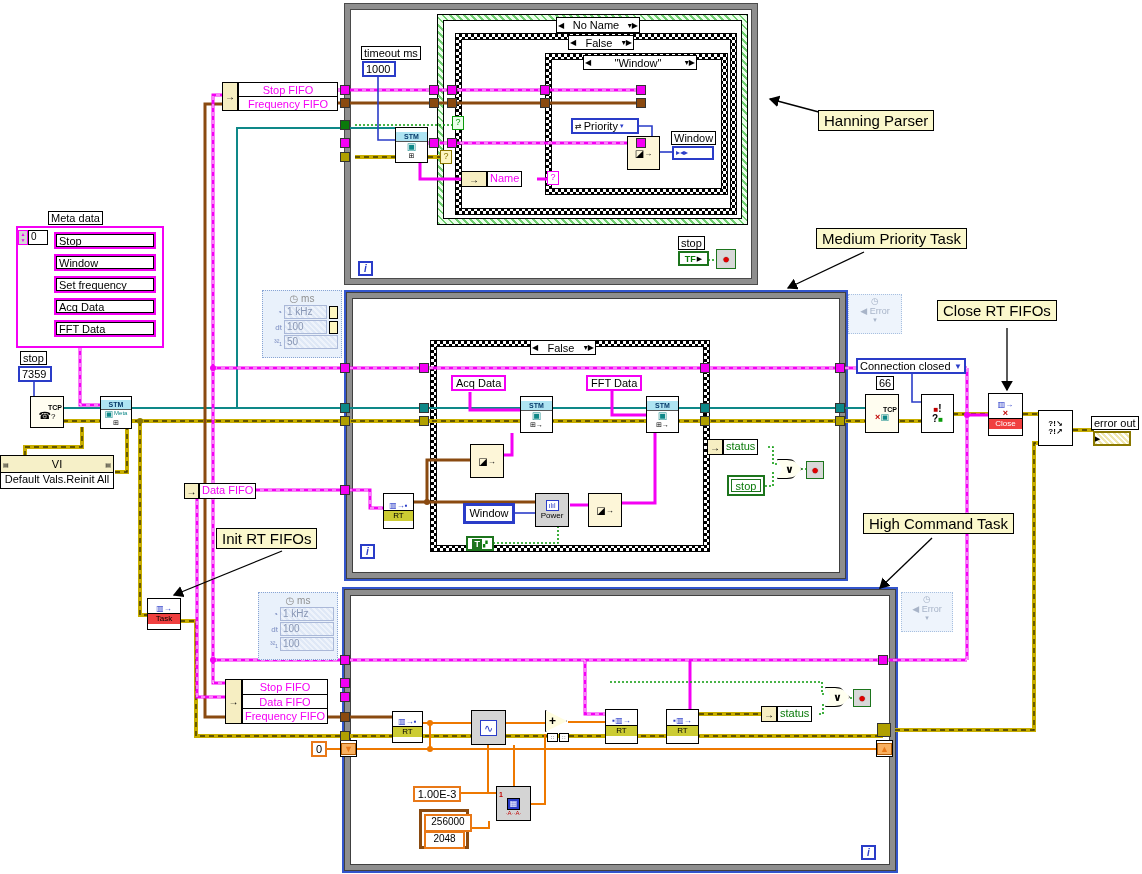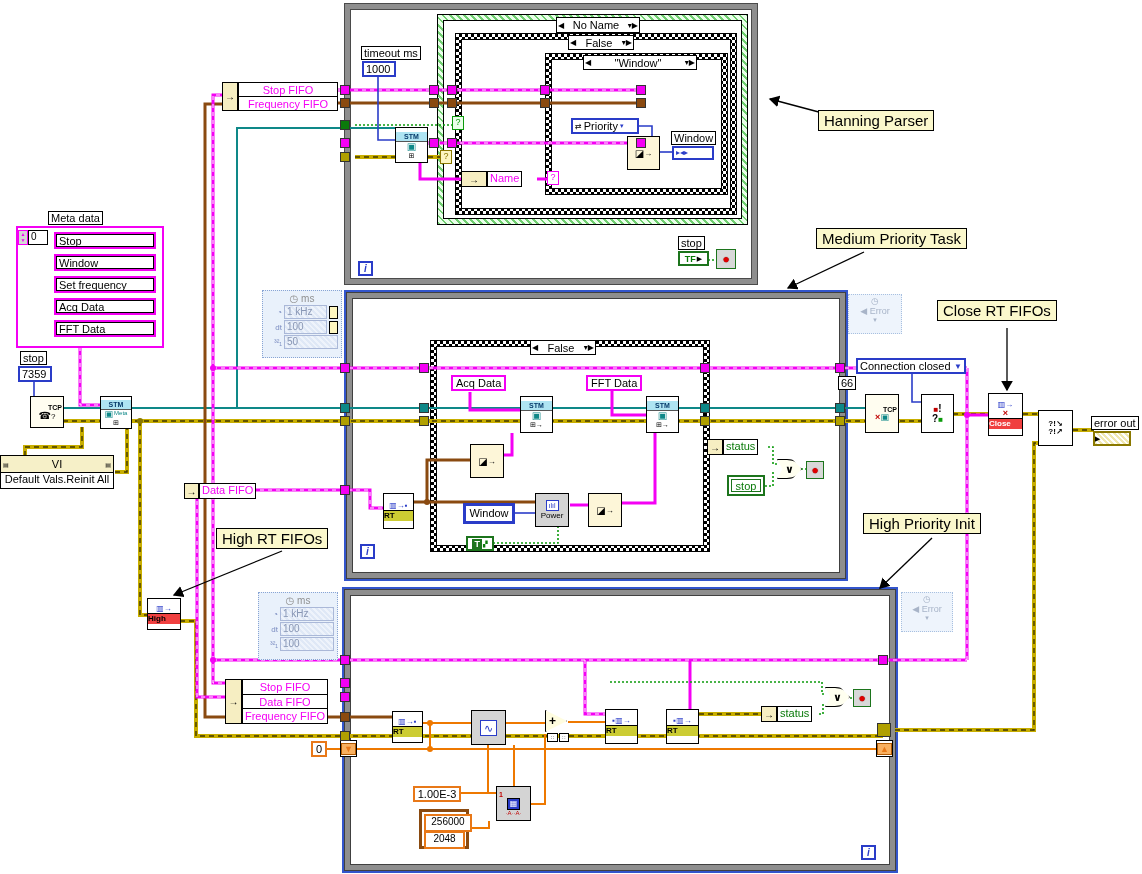--- a/index.html
+++ b/index.html
@@ -26,21 +26,21 @@
   .qbox{background:#fff;border:1px solid;font-size:9px;text-align:center;line-height:11px;z-index:3;}
   .arrbox{background:#f6eec2;border:1px solid #000;z-index:2;display:flex;align-items:center;justify-content:center;font-weight:bold;font-size:10px;}
   .rowbox{background:#fff;border:1px solid #000;z-index:2;display:flex;flex-direction:column;}
   .rowbox div{flex:1;border-bottom:1px solid #000;display:flex;align-items:center;justify-content:center;font-size:11px;white-space:nowrap;text-align:center;}
   .rowbox div:last-child{border-bottom:none;}
   
   .nico{background:#fff;border:1px solid #000;z-index:2;display:flex;flex-direction:column;align-items:center;justify-content:center;overflow:hidden;font-size:9px;line-height:1;}
   .gico{background:#d4d4d4;border:1px solid #000;z-index:2;display:flex;flex-direction:column;align-items:center;justify-content:center;overflow:hidden;}
   .yico{background:#fdf6d8;border:1px solid #000;z-index:2;display:flex;align-items:center;justify-content:center;font-size:10px;}
   .stmband{width:100%;background:#aee4f2;color:#063a6a;font-size:7px;font-weight:bold;text-align:center;line-height:9px;border-bottom:1px solid #555;}
-  .band{width:100%;font-size:8px;font-weight:bold;line-height:10px;border-top:1px solid #000;}
+  .band{width:100%;font-size:8px;font-weight:normal;text-align:center;line-height:10px;border-top:1px solid #000;}
   .tun{z-index:3;border:1px solid #333;}
   .iter{background:#fff;border:2px solid #2a3cc8;color:#2a3cc8;font-size:10px;font-weight:bold;font-style:italic;text-align:center;line-height:11px;z-index:2;}
   .stopterm{background:#d8d8d8;border:1px solid #1c741c;z-index:2;display:flex;align-items:center;justify-content:center;}
   .stopterm b{color:#e00000;font-size:12px;line-height:10px;text-shadow:0 0 1px #600;}
   .tfbox{background:#fff;border:2px solid #1c741c;color:#0a7a0a;font-weight:bold;font-size:9px;z-index:2;display:flex;align-items:center;justify-content:center;gap:1px;}
   .stopctl{background:#fff;border:2px solid #1c741c;box-shadow:inset 0 0 0 2px #fff,inset 0 0 0 3px #1c741c;color:#0a7a0a;font-size:11px;z-index:2;display:flex;align-items:center;justify-content:center;}
   .orgate{background:#fffff0;border:1px solid #000;border-radius:0 60% 60% 0/0 50% 50% 0;clip-path:polygon(0 0,60% 0,100% 50%,60% 100%,0 100%,22% 50%);z-index:2;text-align:center;font-size:11px;font-weight:bold;line-height:18px;}
   .addnode{background:#fffde0;border:1px solid #000;clip-path:polygon(0 0,100% 50%,0 100%);z-index:2;text-align:left;font-size:12px;font-weight:bold;line-height:20px;padding-left:3px;}
   .srbox{background:#fff;border:1px solid #000;color:#e87818;z-index:2;display:flex;align-items:center;justify-content:center;font-size:9px;}
   .srbox span{background:#f8b060;border:1px solid #b05800;padding:0 2px;line-height:10px;}
@@ -235,22 +235,22 @@
   </div>
   <div class="ab hdr" style="left:530px;top:340px;width:66px;height:15px;">
     <span class="edge">◀</span>
       <span class="cap">False</span>
     <span class="edge">▾</span>
       <span class="edge">▶</span>
   </div>
 
   <div class="ab flabel" style="left:818px;top:110px;">Hanning Parser</div>
   <div class="ab flabel" style="left:816px;top:228px;">Medium Priority Task</div>
-  <div class="ab flabel" style="left:863px;top:513px;">High Priority Init</div>
-  <div class="ab flabel" style="left:216px;top:528px;">High RT FIFOs</div>
+  <div class="ab flabel" style="left:863px;top:513px;">High Command Task</div>
+  <div class="ab flabel" style="left:216px;top:528px;">Init RT FIFOs</div>
   <div class="ab flabel" style="left:937px;top:300px;">Close RT FIFOs</div>
 
   <div class="ab wlab" style="left:361px;top:46px;">timeout ms</div>
   <div class="ab cblue" style="left:362px;top:61px;width:34px;">1000</div>
 
   <div class="ab arrbox" style="left:222px;top:82px;width:16px;height:29px;">
       <span>→</span>
     </div>
   <div class="ab rowbox" style="left:238px;top:82px;width:100px;height:29px;">
     <div class="mag">Stop FIFO</div>
@@ -335,21 +335,21 @@
     <div style="height:16px;display:flex;align-items:center;justify-content:space-between;padding:0 2px;border-bottom:1px solid #000;">
       <span style="font-size:6px;">▤</span>
       <span style="font-size:11px;">VI</span>
       <span style="font-size:6px;">▤</span>
     </div>
     <div style="height:15px;background:#fff;font-size:11px;text-align:center;">Default Vals.Reinit All</div>
   </div>
 
   <div class="ab nico" style="left:147px;top:598px;width:34px;height:32px;">
     <span style="color:#2a3cc8;font-size:8px;"><span>▥</span><span>→</span></span>
-    <span class="band" style="background:#f04040;">High</span>
+    <span class="band" style="background:#f04040;">Task</span>
   </div>
 
   <div class="ab cfg" style="left:262px;top:290px;width:80px;height:68px;">
     <div class="clockrow"><span>◷</span> <span>ms</span></div>
     <div class="cfgrow">
         <span class="vlab">◔</span>
         <span class="vbox">1 kHz</span>
         <span class="ybox"></span>
       </div>
     <div class="cfgrow">
@@ -417,21 +417,21 @@
   <div class="ab orgate" style="left:777px;top:459px;width:25px;height:20px;">∨</div>
   <div class="ab stopterm" style="left:806px;top:461px;width:18px;height:18px;">
       <b>●</b>
     </div>
   <div class="ab iter" style="left:360px;top:544px;width:15px;height:15px;">i</div>
 
   <div class="ab cenum" style="left:856px;top:358px;width:110px;height:16px;">
     <span style="flex:1;">Connection closed</span>
     <span style="color:#2a3cc8;font-size:8px;">▼</span>
   </div>
-  <div class="ab wlab" style="left:838px;top:376px;">66</div>
+  <div class="ab wlab" style="left:876px;top:376px;">66</div>
   <div class="ab nico" style="left:865px;top:394px;width:34px;height:39px;background:#fffdf0;">
     <span style="font-size:7px;font-weight:bold;align-self:flex-end;padding-right:1px;">TCP</span>
     <span><b style="color:#c00000;">×</b><span style="color:#0e8888;font-size:9px;">▣</span></span>
   </div>
   <div class="ab nico" style="left:921px;top:394px;width:33px;height:39px;font-size:10px;">
     <span><span style="color:#c00000;font-size:8px;">■</span><b>!</b></span>
     <span><b>?</b><span style="color:#0a9a0a;font-size:8px;">■</span></span>
   </div>
   <div class="ab nico" style="left:988px;top:393px;width:35px;height:43px;">
     <span style="color:#2a3cc8;font-size:8px;"><span>▥</span><span>→</span></span>

